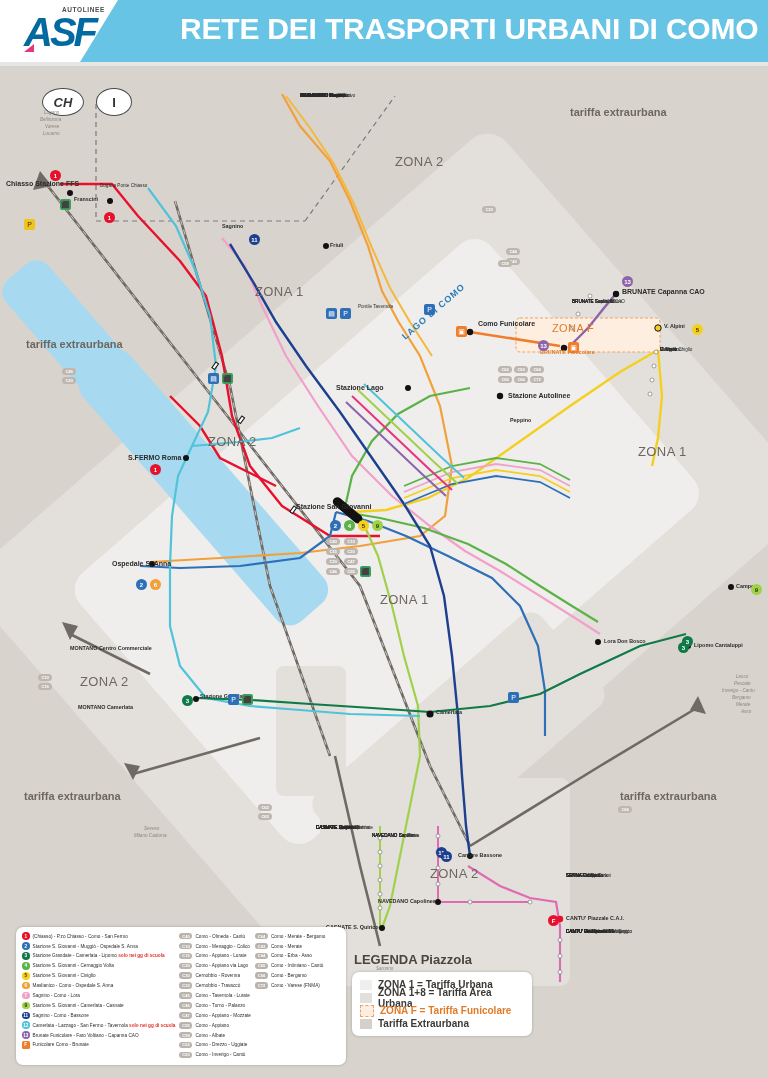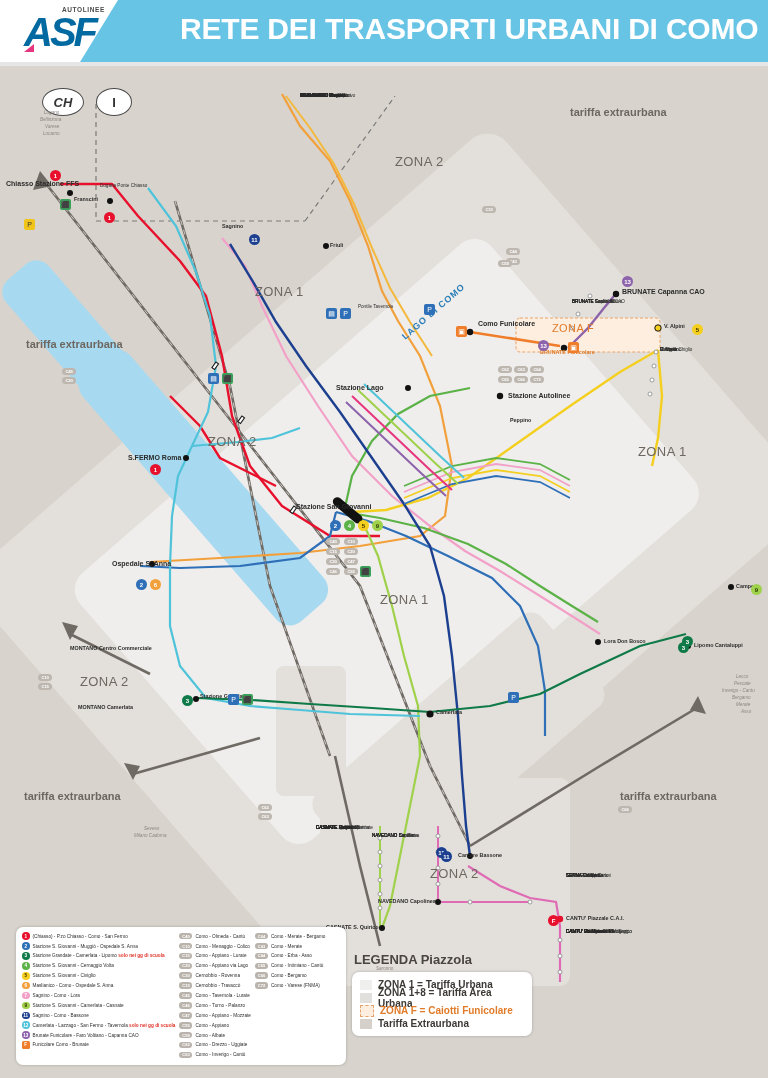--- a/index.html
+++ b/index.html
@@ -609,20 +609,20 @@
       <div class="trow">
         <span class="tsw" style="background: rgb(239, 239, 238);"></span>
         <span class="ttxt" style="color: rgb(61, 58, 53);">ZONA 1 = Tariffa Urbana</span>
       </div>
       <div class="trow">
         <span class="tsw" style="background: rgb(226, 224, 220);"></span>
         <span class="ttxt" style="color: rgb(61, 58, 53);">ZONA 1+8 = Tariffa Area Urbana</span>
       </div>
       <div class="trow">
         <span class="tsw" style="background: rgb(253, 238, 224); border: 1px dashed rgb(233, 163, 106);"></span>
-        <span class="ttxt" style="color: rgb(224, 123, 42);">ZONA F = Caiotti Funicolare</span>
+        <span class="ttxt" style="color: rgb(224, 123, 42);">ZONA F = Tariffa Funicolare</span>
       </div>
       <div class="trow">
         <span class="tsw" style="background: rgb(213, 209, 202);"></span>
         <span class="ttxt" style="color: rgb(61, 58, 53);">Tariffa Extraurbana</span>
       </div>
     </div>
 </div>
 
 </body></html>

